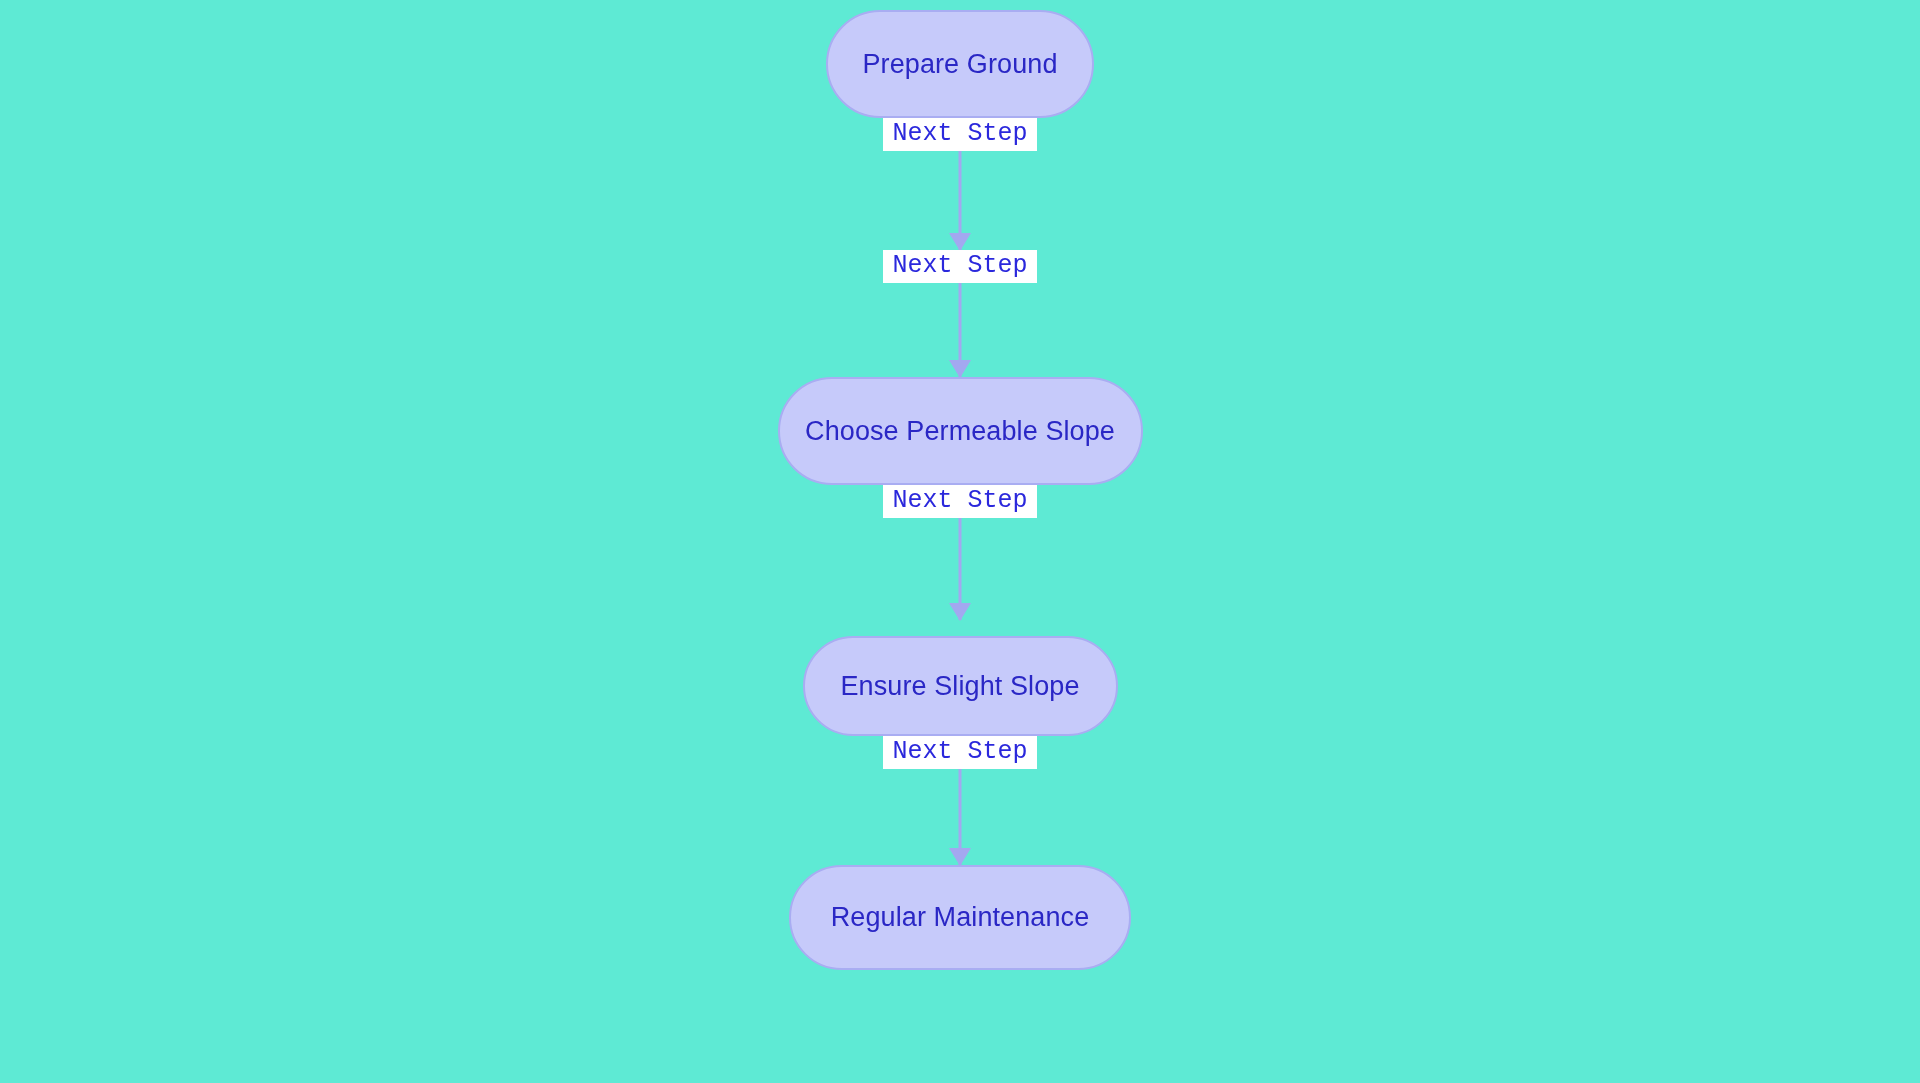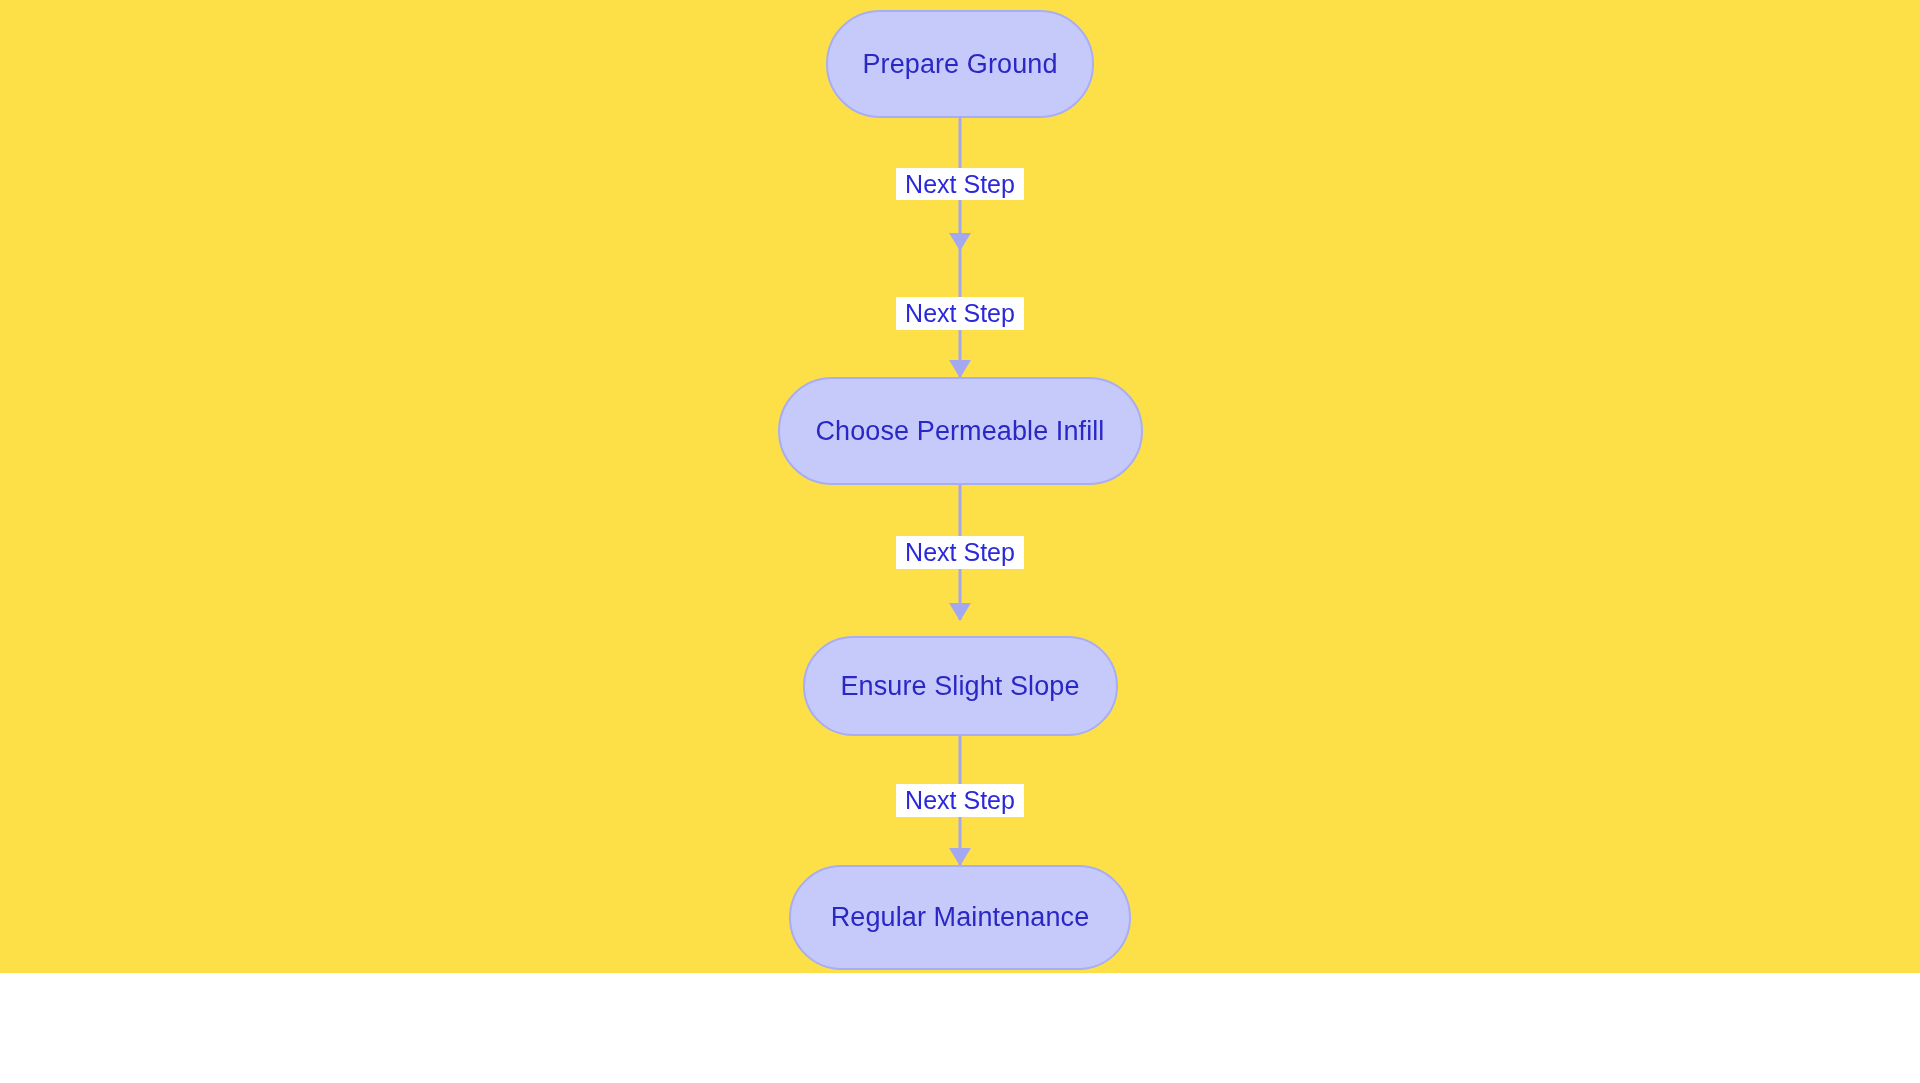--- a/index.html
+++ b/index.html
@@ -10,22 +10,22 @@
   body {
     width: 1920px;
     height: 1083px;
     background: #ffffff;
     font-family: "Liberation Sans", "DejaVu Sans", sans-serif;
     overflow: hidden;
   }
   #flowchart-canvas {
     position: relative;
     width: 1920px;
-    height: 973px;
-    background: #fde047;
+    height: 1083px;
+    background: #5eead4;
   }
   .flow-column {
     position: absolute;
     left: 0;
     top: 0;
     width: 1920px;
     height: 1083px;
     display: flex;
     flex-direction: column;
     align-items: center;
@@ -65,22 +65,23 @@
   .w-315 { width: 315px; }
   .w-342 { width: 342px; }
 
   
   .edge {
     position: relative;
     width: 220px;
     display: flex;
     flex-direction: column;
     align-items: center;
-    justify-content: center;
+    justify-content: flex-start;
     z-index: 1;
+    font-family: Liberation Mono, monospace;
   }
   .edge-line {
     position: absolute;
     left: 50%;
     top: 0;
     transform: translateX(-50%);
     width: 3px;
     height: 100%;
     background: #a3a8f0;
   }
@@ -132,21 +133,21 @@
     </div>
 
 
     <div class="edge edge-h127">
       <span class="edge-line"></span>
       <span class="edge-arrowhead"></span>
       <span class="edge-label">Next Step</span>
     </div>
 
     <div class="node node-h108 w-365">
-      <span class="node-label">Choose Permeable Infill</span>
+      <span class="node-label">Choose Permeable Slope</span>
     </div>
 
     <div class="edge edge-h135">
       <span class="edge-line"></span>
       <span class="edge-arrowhead"></span>
       <span class="edge-label">Next Step</span>
     </div>
 
     <div class="node node-h100 w-315">
       <span class="node-label">Ensure Slight Slope</span>

